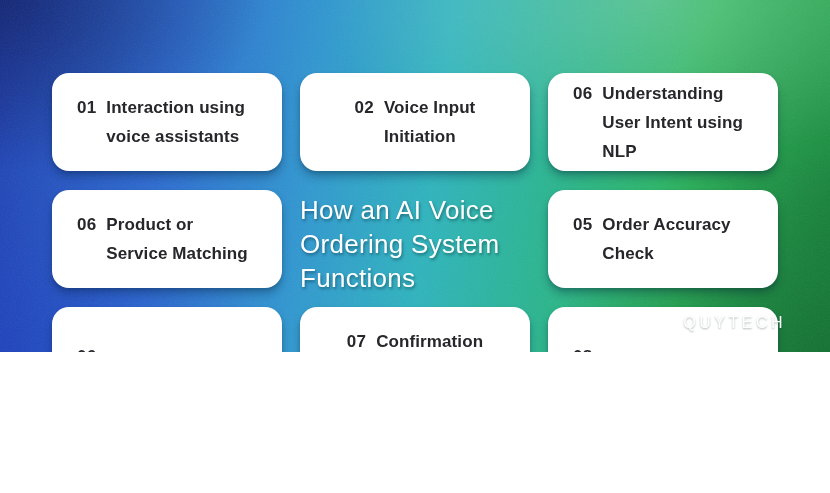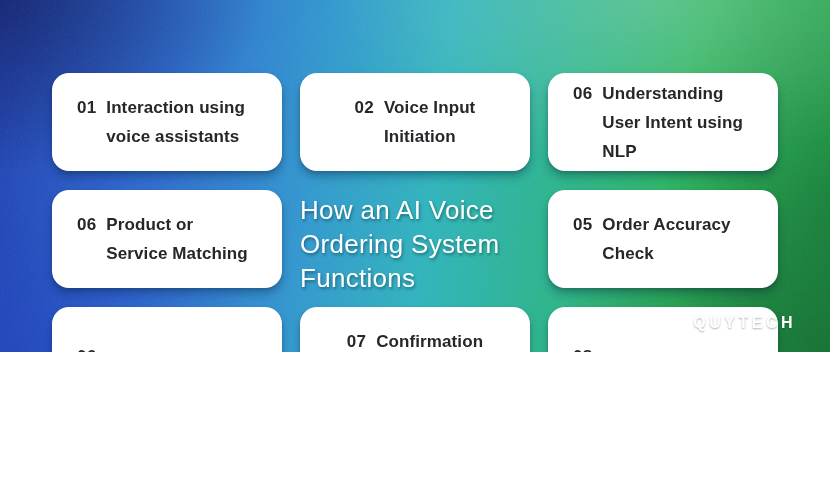--- a/index.html
+++ b/index.html
@@ -88,24 +88,24 @@
     font-weight: normal;
     font-size: 26px;
     line-height: 34px;
     white-space: pre-line;
     letter-spacing: 0.3px;
     text-shadow: 1px 2px 3px rgba(0, 35, 45, 0.45);
   }
 
   .brand {
     position: absolute;
-    right: 34px;
+    right: 44px;
     bottom: 20px;
     color: #ffffff;
-    font-weight: bold;
+    font-weight: normal;
     font-size: 16px;
     letter-spacing: 3.5px;
     text-shadow: 0 1px 2px rgba(0, 40, 30, 0.35);
     margin-left: 48px;
   }
 </style>
 </head>
 <body>
 
 <div class="canvas">

